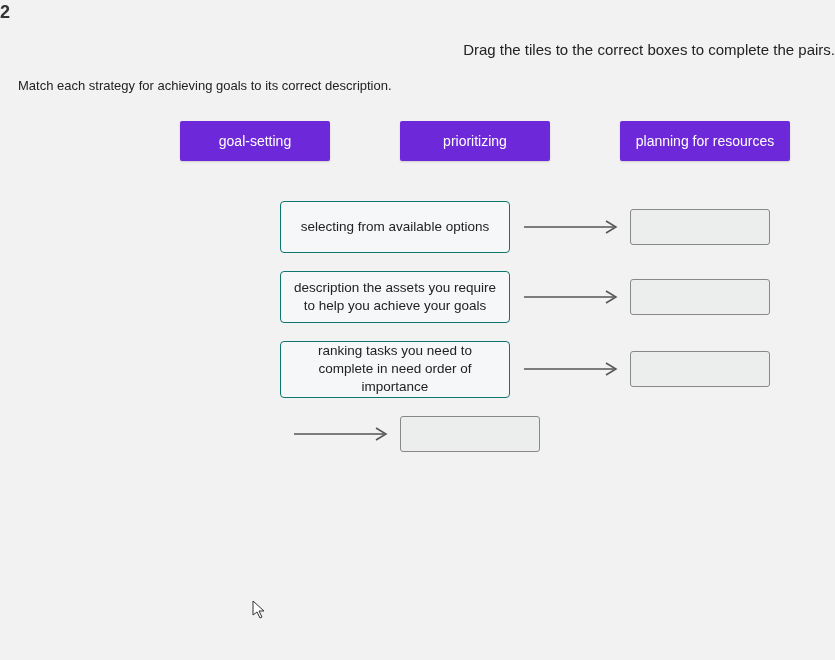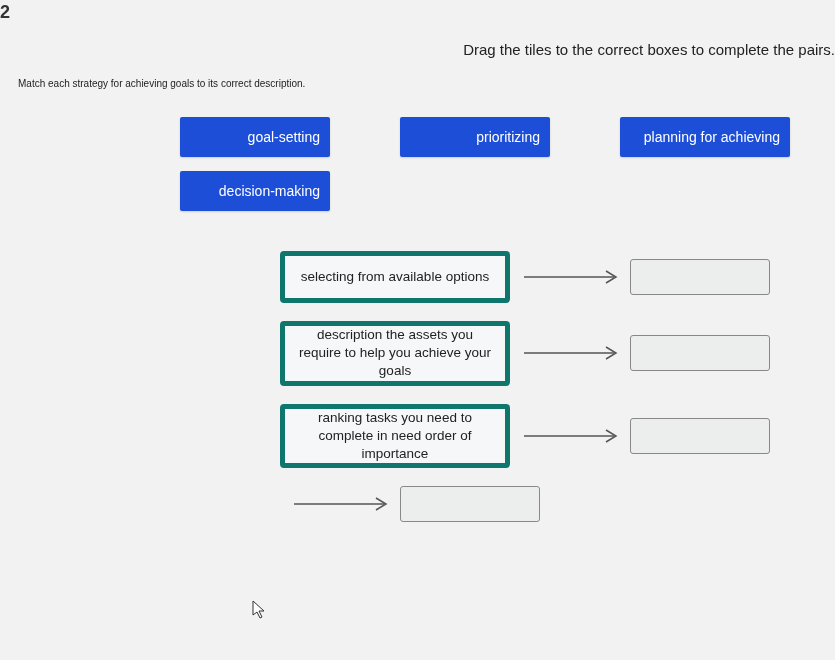--- a/index.html
+++ b/index.html
@@ -18,57 +18,57 @@
       color: #333;
       padding: 2px 0 10px 0;
     }
     .instruction {
       font-size: 15px;
       color: #222;
       margin: 8px 0 20px 18px;
       text-align: right;
     }
     .prompt {
-      font-size: 10px;
+      font-size: 13px;
       color: #222;
       margin: 0 8px 28px 18px;
     }
     .tiles-area {
       margin-left: 180px;
     }
     .tiles-row {
       display: flex;
       gap: 70px;
       margin-bottom: 14px;
     }
     .tile {
-      background: #1d4ed8;
+      background: #6d28d9;
       color: #fff;
       font-size: 14px;
       padding: 12px 10px;
       min-width: 150px;
-      text-align: right;
+      text-align: center;
       border-radius: 2px;
       cursor: grab;
       box-shadow: 0 1px 2px rgba(0,0,0,0.15);
     }
     .tile.wide { min-width: 170px; }
     .matches {
       margin-top: 40px;
       margin-left: 280px;
     }
     .match-row {
       display: flex;
       align-items: center;
       margin-bottom: 18px;
     }
     .desc-box {
       width: 230px;
       min-height: 52px;
-      border: 5px solid #0f766e;
+      border: 1px solid #0f766e;
       border-radius: 4px;
       background: #f6f7f8;
       font-size: 13.5px;
       color: #222;
       display: flex;
       align-items: center;
       justify-content: center;
       text-align: center;
       padding: 0 10px;
       line-height: 1.35;
@@ -99,24 +99,21 @@
 
 <div class="qnum">2</div>
 
 <div class="instruction">Drag the tiles to the correct boxes to complete the pairs.</div>
 <div class="prompt">Match each strategy for achieving goals to its correct description.</div>
 
 <div class="tiles-area">
   <div class="tiles-row">
     <div class="tile">goal-setting</div>
     <div class="tile">prioritizing</div>
-    <div class="tile wide">planning for achieving</div>
-  </div>
-  <div class="tiles-row">
-    <div class="tile">decision-making</div>
+    <div class="tile wide">planning for resources</div>
   </div>
 </div>
 
 <div class="matches">
 
   <div class="match-row">
     <div class="desc-box">selecting from available options</div>
     <div class="connector">
       <svg width="100" height="14" viewBox="0 0 100 14">
         <line x1="0" y1="7" x2="90" y2="7" stroke="#555" stroke-width="1.5"></line>

